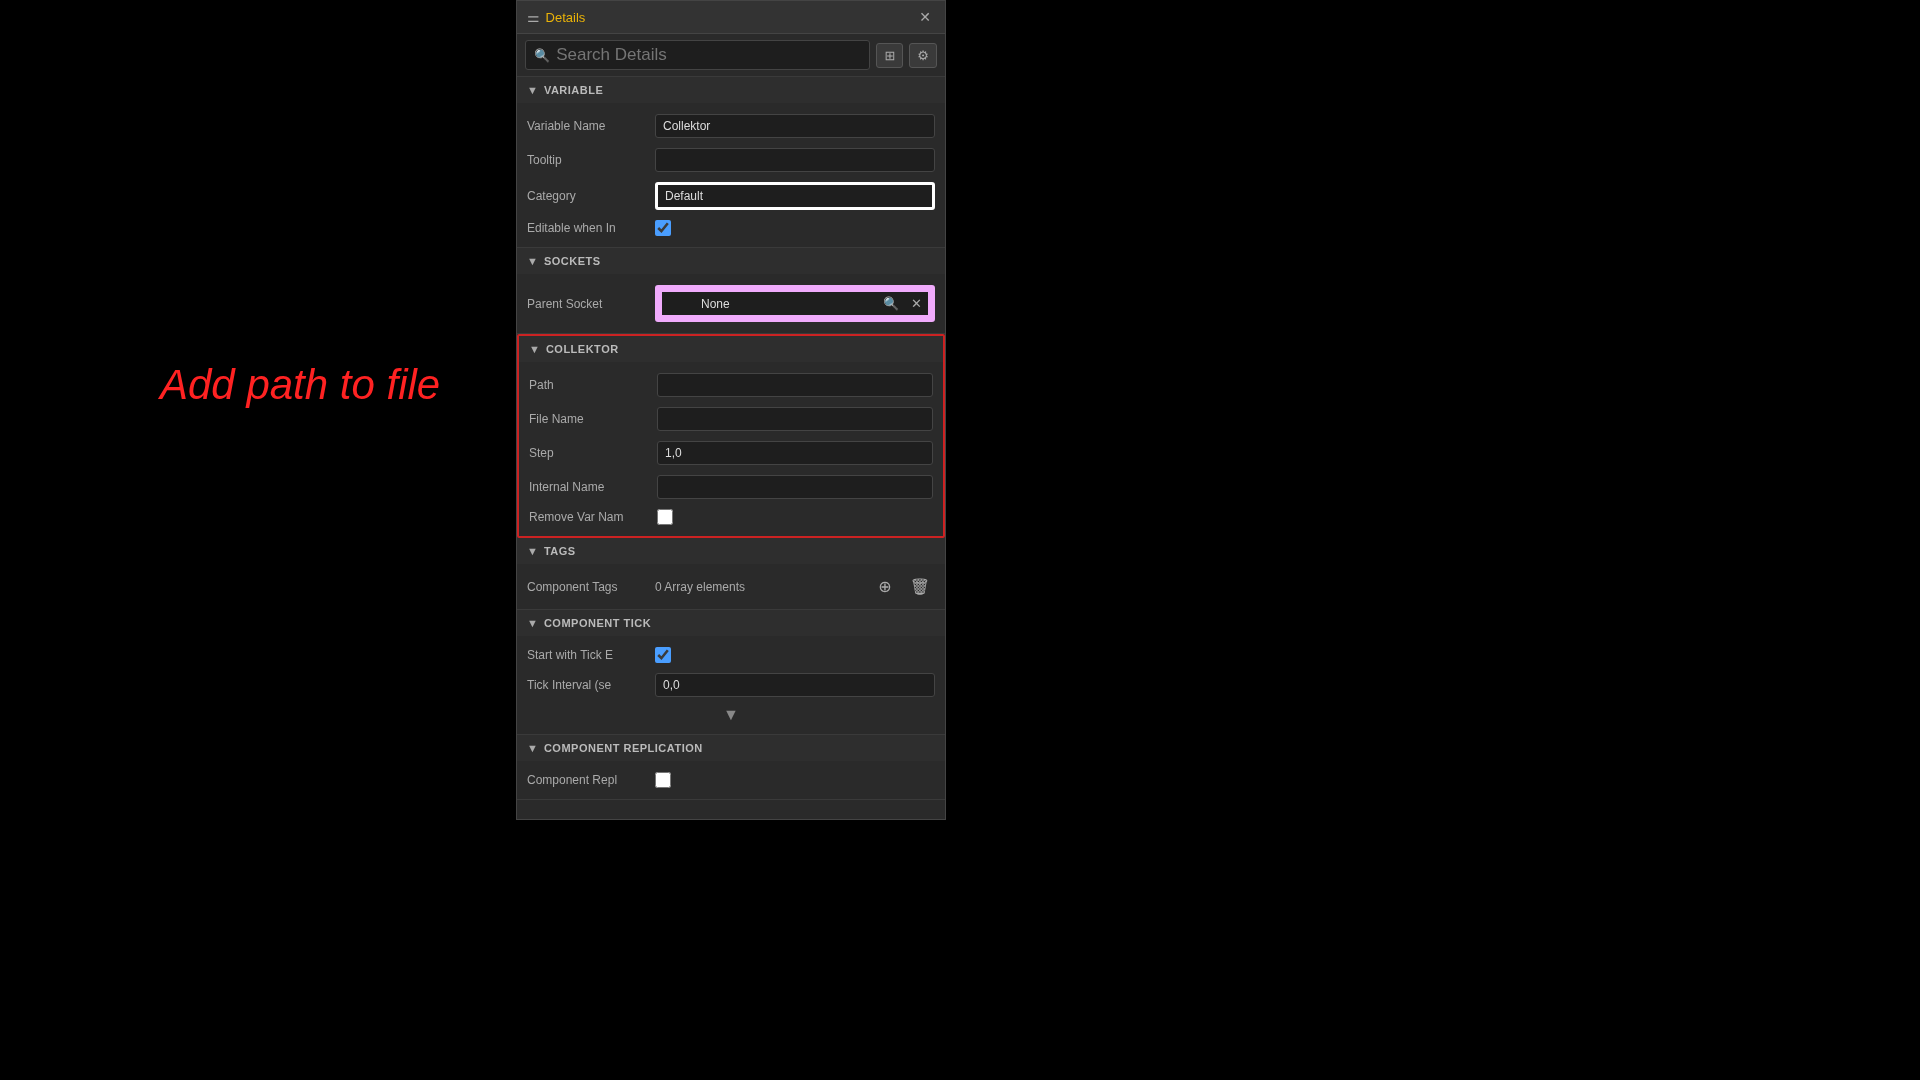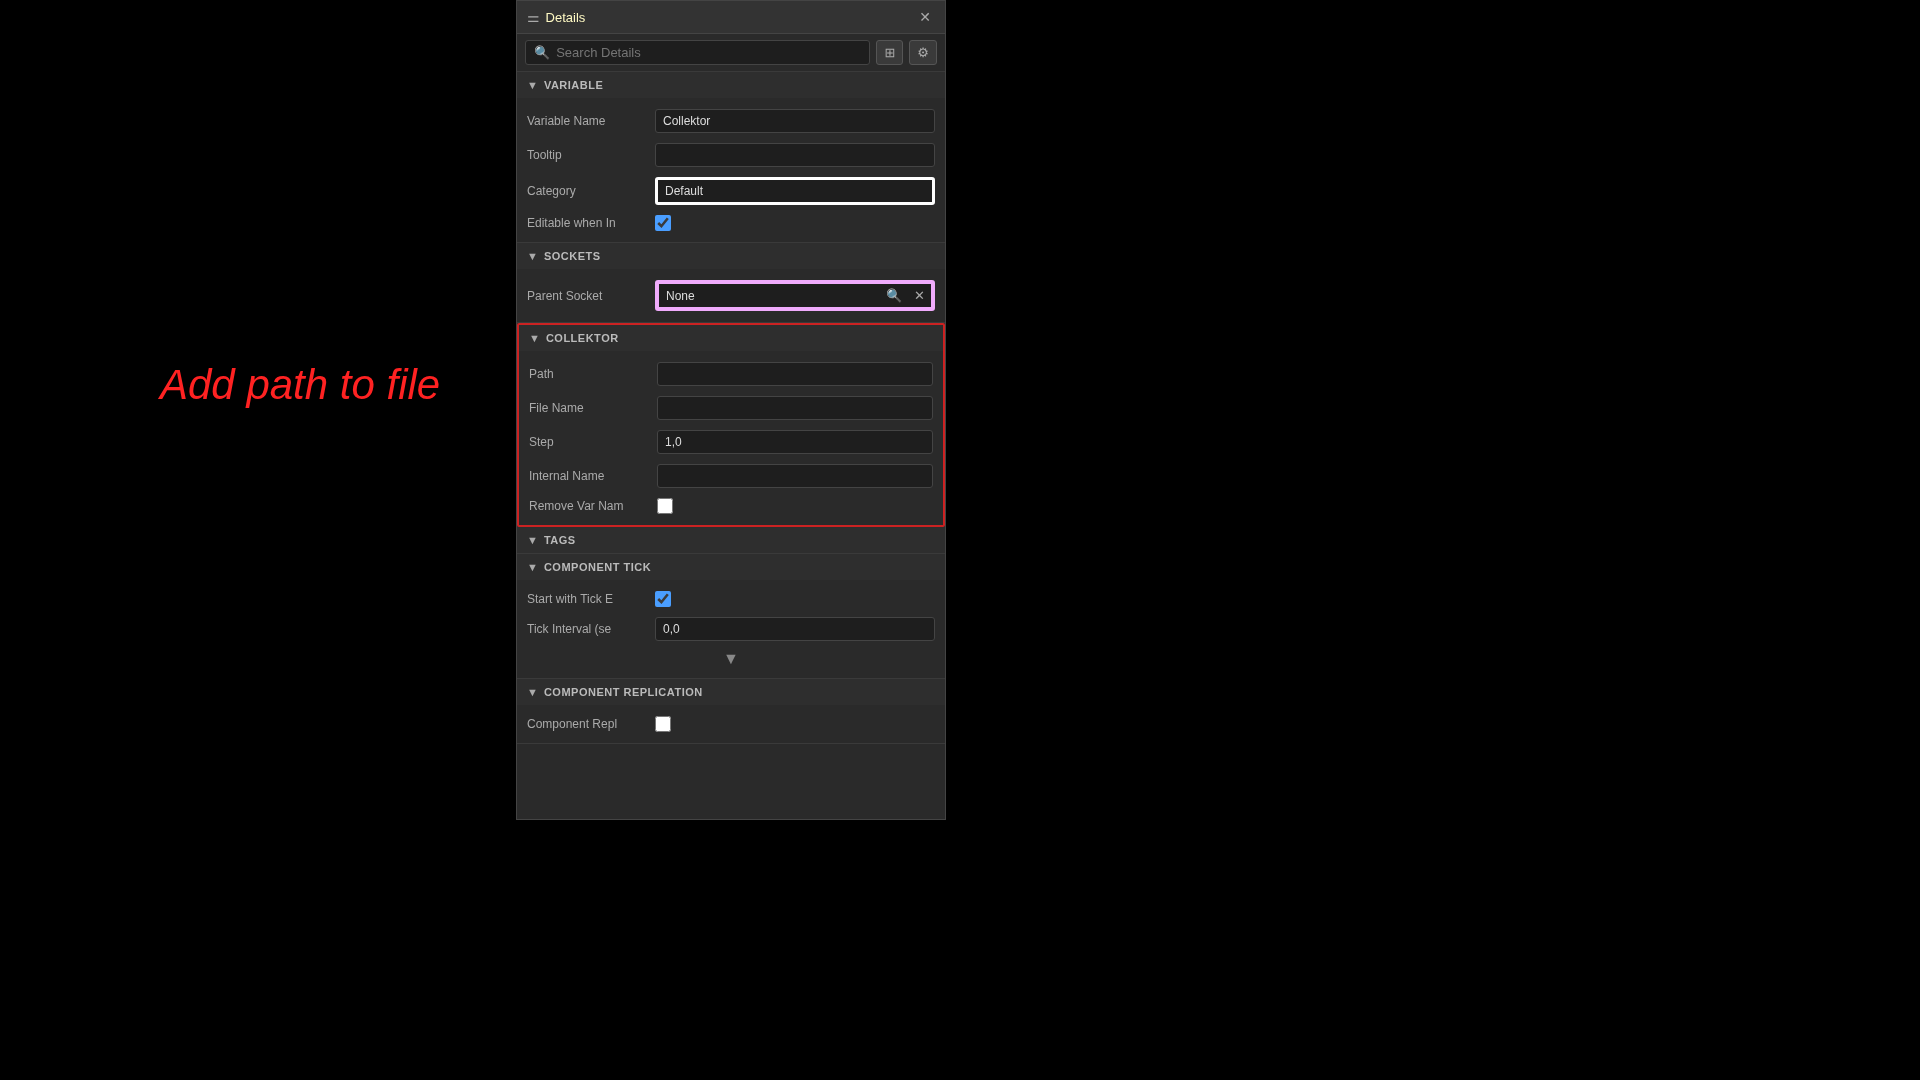--- a/index.html
+++ b/index.html
@@ -34,21 +34,21 @@
       gap: 6px;
       flex-shrink: 0;
     }
 
     .panel-titlebar-icon {
       color: #aaa;
       font-size: 14px;
     }
 
     .panel-title {
-      color: #fef9c3;
+      color: #eab308;
       font-size: 13px;
       font-weight: 500;
       flex: 1;
     }
 
     .panel-close {
       background: none;
       border: none;
       color: #aaa;
       cursor: pointer;
@@ -75,21 +75,21 @@
       border-radius: 3px;
       padding: 4px 8px;
       gap: 6px;
     }
 
     .search-box input {
       background: none;
       border: none;
       outline: none;
       color: #22c55e;
-      font-size: 13px;
+      font-size: 17px;
       flex: 1;
     }
 
     .toolbar-btn {
       background: #3a3a3a;
       border: 1px solid #555;
       color: #aaa;
       cursor: pointer;
       padding: 4px 7px;
       border-radius: 3px;
@@ -210,23 +210,24 @@
       align-items: center;
       padding: 5px 0;
       gap: 8px;
     }
 
     .socket-input-wrapper {
       flex: 1;
       display: flex;
       align-items: center;
       background: #1e1e1e;
-      border: 4px solid #f0abfc;
+      border: 7px solid #f0abfc;
       border-radius: 3px;
       overflow: hidden;
+      padding-left: 32px;
     }
 
     .socket-input {
       flex: 1;
       background: none;
       border: none;
       color: #ddd;
       font-size: 12px;
       padding: 4px 7px;
       outline: none;
@@ -378,20 +379,28 @@
           <input type="checkbox" class="checkbox-field" style="">
         </div>
       </div>
     </div>
 
     <div class="section">
       <div class="section-header">
         <span class="section-chevron">▼</span>
         <span class="section-title">TAGS</span>
       </div>
+      <div class="section-body">
+        <div class="tags-row">
+          <span class="field-label">Component Tags</span>
+          <span class="array-display">0 Array elements</span>
+          <button class="array-btn">⊕</button>
+          <button class="array-btn">🗑</button>
+        </div>
+      </div>
     </div>
 
     <div class="section">
       <div class="section-header">
         <span class="section-chevron">▼</span>
         <span class="section-title">COMPONENT TICK</span>
       </div>
       <div class="section-body">
         <div class="field-row">
           <span class="field-label">Start with Tick E</span>

